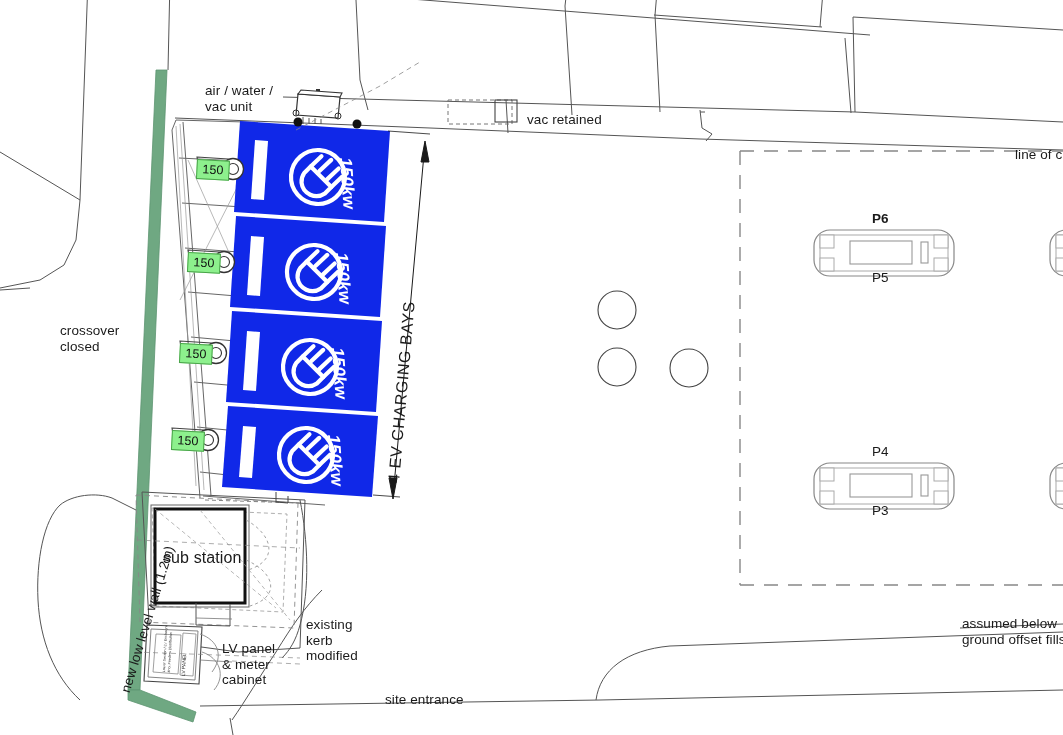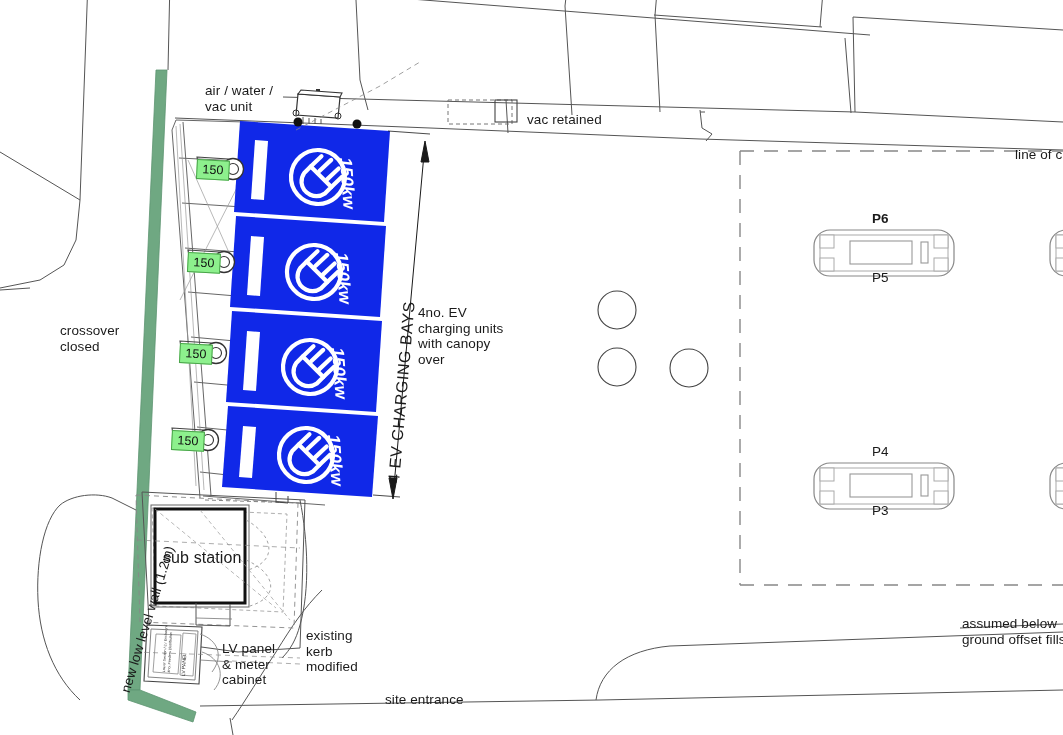--- a/index.html
+++ b/index.html
@@ -303,33 +303,29 @@
 
   <div class="anno" style="left:527px; top:112px;">vac retained</div>
 
   <div class="anno" style="left:60px; top:323px;">crossover
 closed</div>
 
   <div class="anno rot-vert" style="left:118px; top:690px; transform: rotate(-73deg);">new low level wall (1.2m)</div>
 
   <div class="anno rot-vert" style="left:386px; top:482px; font-size:16px; letter-spacing:0.6px; transform: rotate(-85deg);">4 EV CHARGING BAYS</div>
 
-  <div class="anno" style="left:418px; top:305px;">4no. EV
-charging units
-with canopy
-over</div>
 
 
   <div class="anno" style="left:163px; top:550px; font-size:16px;">sub station</div>
 
   <div class="anno" style="left:222px; top:641px;">LV panel
 &amp; meter
 cabinet</div>
 
-  <div class="anno" style="left:306px; top:617px;margin-top:11px;">existing
+  <div class="anno" style="left:306px; top:617px;">existing
 kerb
 modified</div>
 
   <div class="anno" style="left:385px; top:692px;">site entrance</div>
 
   <div class="anno" style="left:1015px; top:147px;">line of c</div>
 
   <div class="anno" style="left:962px; top:616px;">assumed below
 ground offset fills</div>
 

